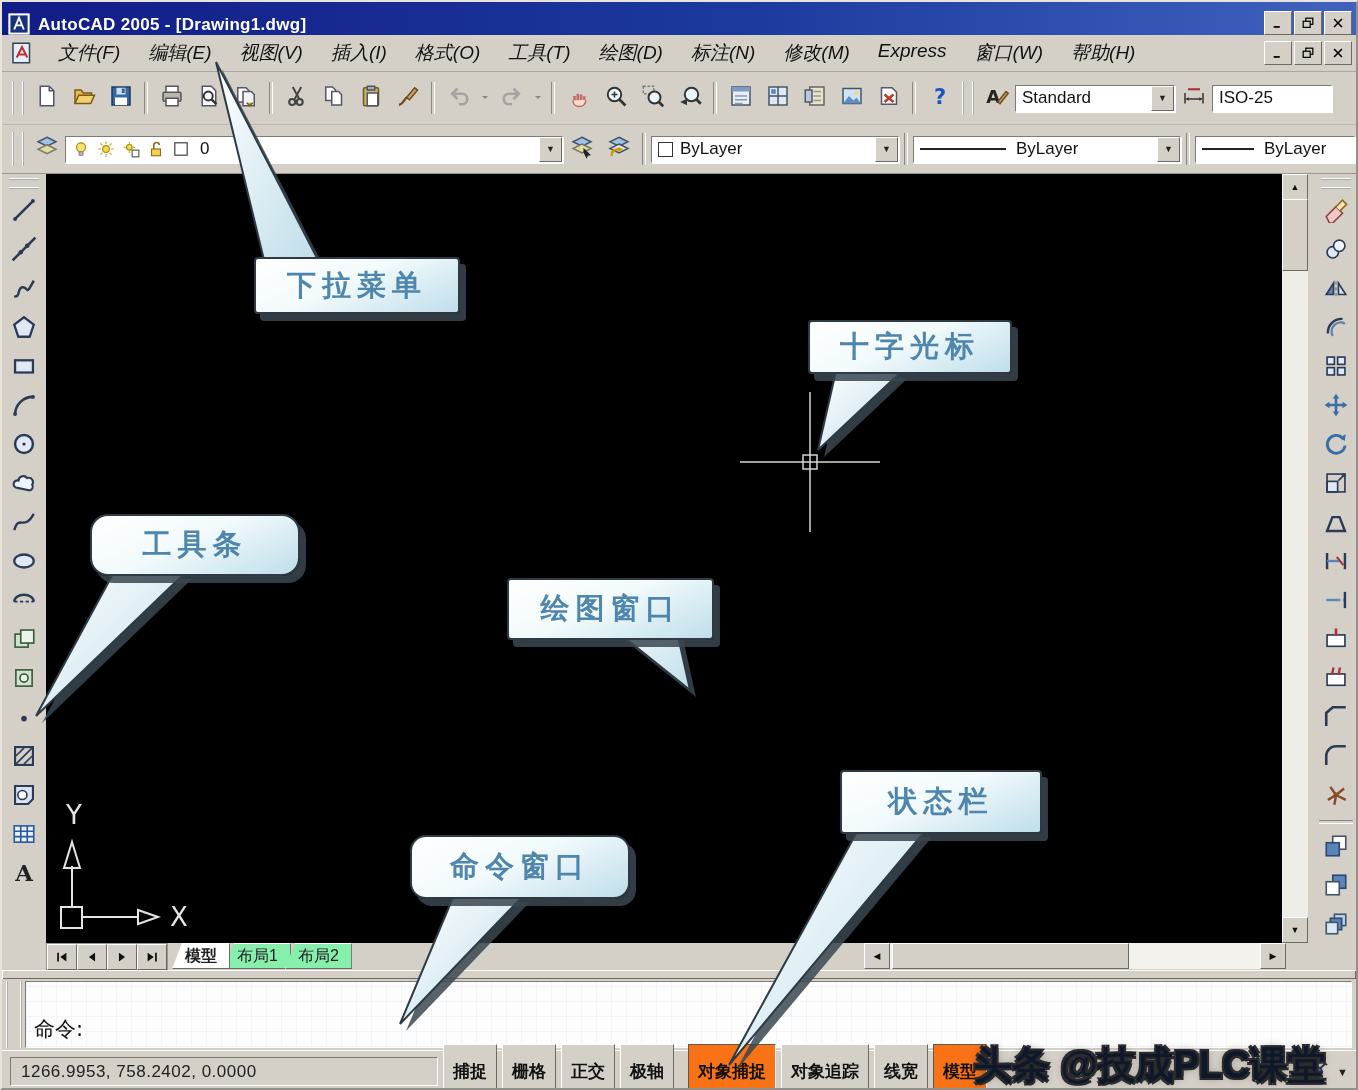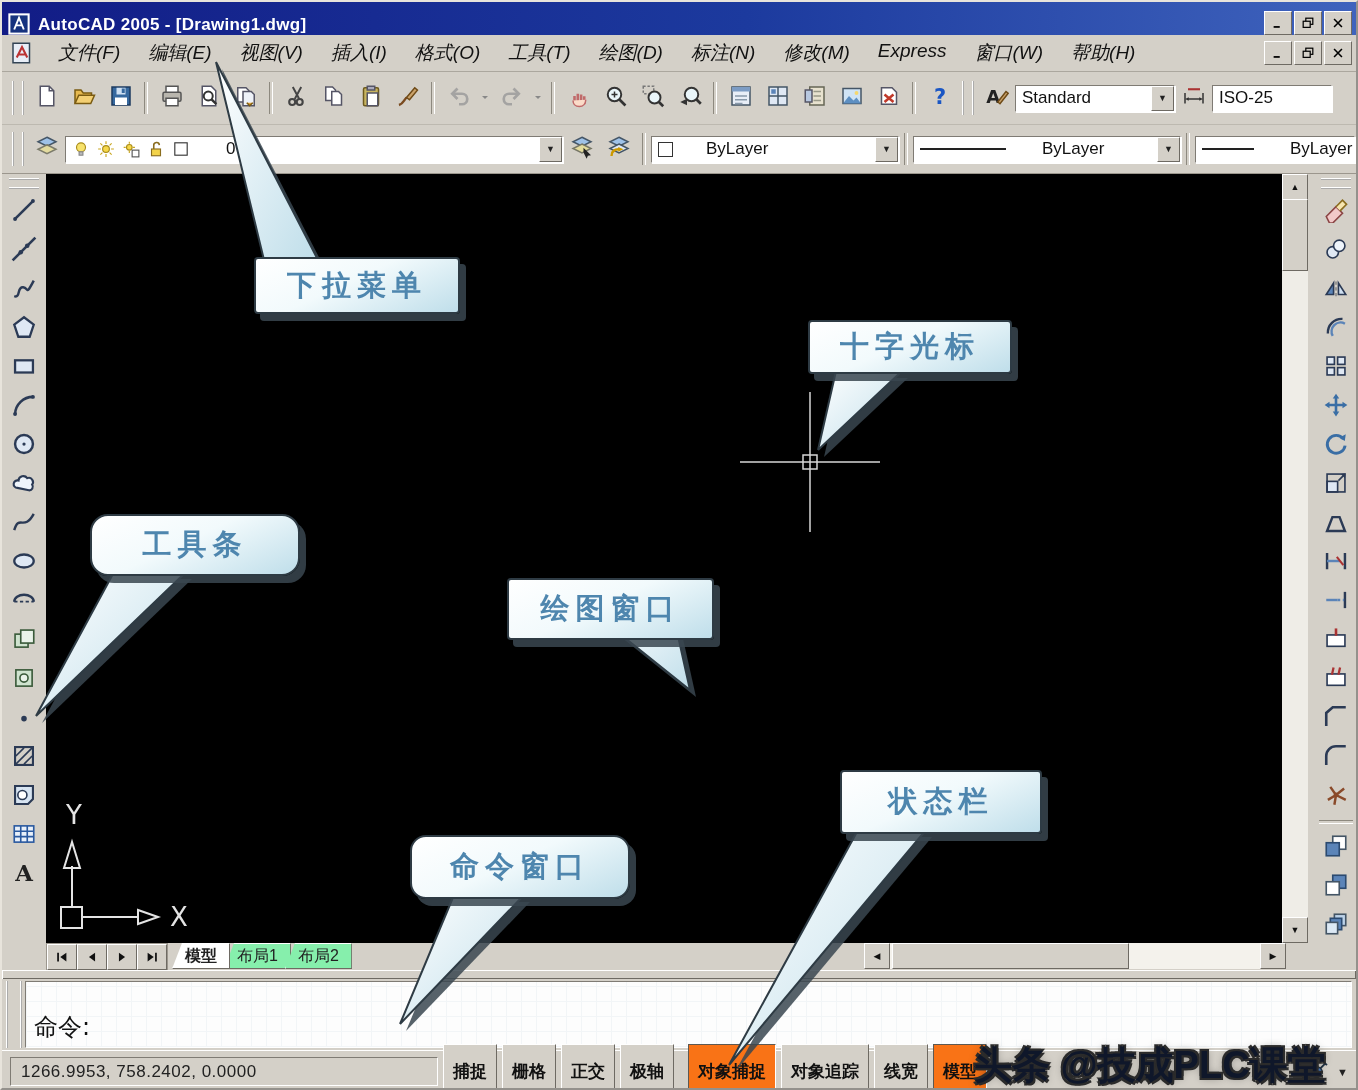--- a/index.html
+++ b/index.html
@@ -30,21 +30,21 @@
   #row2{top:123px;height:49px;padding-left:6px;border-bottom:1px solid #9b968d;}
   .grip{width:8px;height:34px;margin:0 4px;border-left:2px ridge #fff;border-right:2px ridge #fff;}
   .tsep{width:2px;height:32px;margin:0 5px;border-left:1px solid #8d897f;border-right:1px solid #fff;}
   .tbtn{width:37px;height:36px;display:flex;align-items:center;justify-content:center;}
   .tbtn.narrow{width:16px;}
   .tbtn svg{width:24px;height:24px;}
   .tbtn.narrow svg{width:12px;height:12px;}
   
   .combo{height:27px;background:#fff;border:1px solid;border-color:#7f7b74 #fff #fff #7f7b74;
          display:flex;align-items:center;box-sizing:border-box;padding-left:6px;font-size:17px;color:#111;
-         box-shadow:1px 1px 0 #fff;gap:26px;}
+         box-shadow:1px 1px 0 #fff;}
   .combo .arrow{margin-left:auto;width:21px;height:23px;display:flex;align-items:center;justify-content:center;
                 border:1px solid;border-color:#fff #6e6a63 #6e6a63 #fff;background:#d4d0c8;font-size:9px;color:#222;}
   .swatch{width:13px;height:13px;background:#fff;border:1px solid #333;margin-right:7px;}
   .ltline{display:inline-block;height:0;border-top:2px solid #222;margin-right:10px;}
   
   .sidebar{top:172px;width:44px;display:flex;flex-direction:column;align-items:center;}
   #leftbar{left:0;} #rightbar{left:1312px;}
   .hgrip{width:30px;height:7px;margin:4px 0 3px 0;border-top:2px ridge #fff;border-bottom:2px ridge #fff;}
   .sbtn{width:38px;height:39px;display:flex;align-items:center;justify-content:center;}
   .sbtn svg{width:26px;height:26px;}
@@ -65,21 +65,21 @@
        clip-path:polygon(10px 0,100% 0,100% 100%,0 100%);background:#86efac;color:#222;margin-left:-6px;}
   .tab.active{background:#fff;font-weight:bold;z-index:2;}
   
   #cmdsplit{left:0;top:968px;width:100%;height:9px;}
   #cmdwin{left:0;top:977px;width:100%;height:71px;background:#d4d0c8;display:flex;align-items:stretch;padding:2px 4px;box-sizing:border-box;}
   #cmdgrip{width:12px;margin-right:3px;border-left:2px ridge #fff;border-right:2px ridge #fff;}
   #cmdtext{flex:1;background:
       repeating-linear-gradient(0deg,#f2f5f7 0 1px,transparent 1px 15px),
       repeating-linear-gradient(90deg,#f2f5f7 0 1px,transparent 1px 15px),#fdfdfd;
       border:1px solid;border-color:#7f7b74 #fff #fff #7f7b74;display:flex;align-items:flex-end;
-      padding:4px 8px;font-size:24px;color:#111;font-family:"DejaVu Sans",sans-serif;}
+      padding:4px 8px;font-size:21px;color:#111;font-family:"DejaVu Sans",sans-serif;}
   
   #statusbar{left:0;top:1048px;width:100%;height:42px;background:#d4d0c8;border-top:1px solid #fff;display:flex;align-items:center;padding:0 8px;box-sizing:border-box;}
   #coords{width:428px;height:29px;display:flex;align-items:center;padding-left:10px;font-size:17px;color:#222;letter-spacing:.5px;box-sizing:border-box;}
   .stbtn{height:30px;padding:12px 9px;display:flex;align-items:center;font-size:17px;font-weight:bold;color:#111;margin-left:5px;white-space:nowrap;}
   #tray{margin-left:auto;display:flex;align-items:center;gap:8px;}
   #tray svg{width:22px;height:22px;}
   #tray .tdrop{font-size:11px;color:#222;}
   
   #overlay{left:0;top:0;width:1358px;height:1090px;pointer-events:none;z-index:40;}
   .callout{position:absolute;z-index:41;display:flex;align-items:center;justify-content:center;

